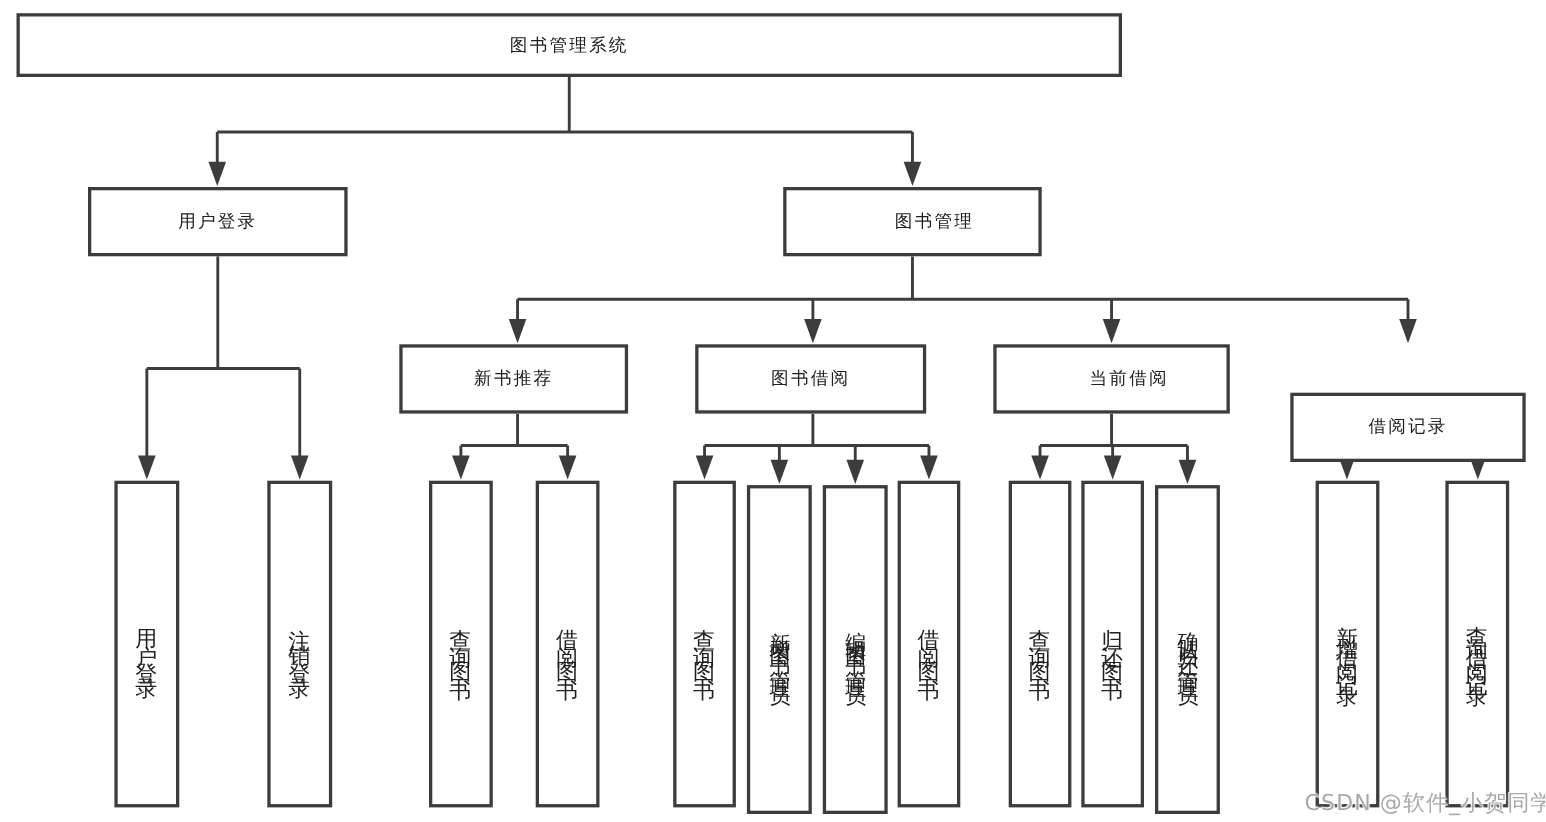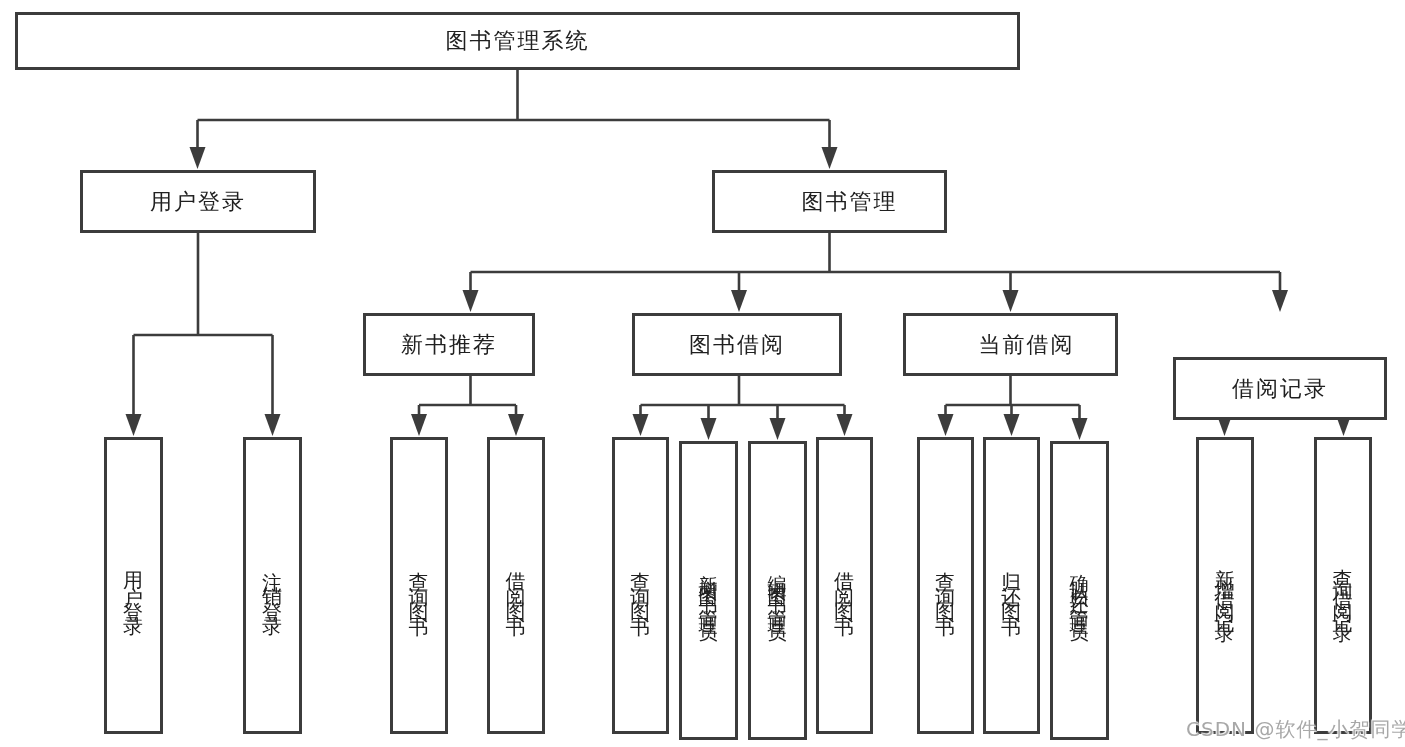--- a/index.html
+++ b/index.html
@@ -19,21 +19,21 @@
   .node {
     position: absolute;
     background: #ffffff;
     border: 3px solid #3c3c3c;
     box-sizing: border-box;
     display: flex;
     align-items: center;
     justify-content: center;
     color: #202020;
   }
-  .hnode { font-size: 22px; letter-spacing: 2px; justify-content: center; }
+  .hnode { font-size: 16px; letter-spacing: 2px; justify-content: center; }
   .leaf .vtext {
     writing-mode: vertical-rl;
     text-orientation: mixed;
     font-size: 20px;
     line-height: 1;
     letter-spacing: 15px;
     white-space: nowrap;
     color: #202020;
   }
   .leaf.mid .vtext { letter-spacing: 11px; }
@@ -108,21 +108,21 @@
     <span>图书管理系统</span>
   </div>
 
   <div class="node hnode" style="left:80px; top:170px; width:236px; height:63px;">
     <span>用户登录</span>
   </div>
   <div class="node hnode" style="left:712px; top:170px; width:235px; height:63px;padding-left:40px;">
     <span>图书管理</span>
   </div>
 
-  <div class="node hnode" style="left:363px; top:313px; width:172px; height:63px;">
+  <div class="node hnode" style="left:363px; top:313px; width:208px; height:63px;">
     <span>新书推荐</span>
   </div>
   <div class="node hnode" style="left:632px; top:313px; width:210px; height:63px;">
     <span>图书借阅</span>
   </div>
   <div class="node hnode" style="left:903px; top:313px; width:215px; height:63px;padding-left:32px;">
     <span>当前借阅</span>
   </div>
   <div class="node hnode" style="left:1173px; top:313px; width:214px; height:63px;margin-top:44px;">
     <span>借阅记录</span>

